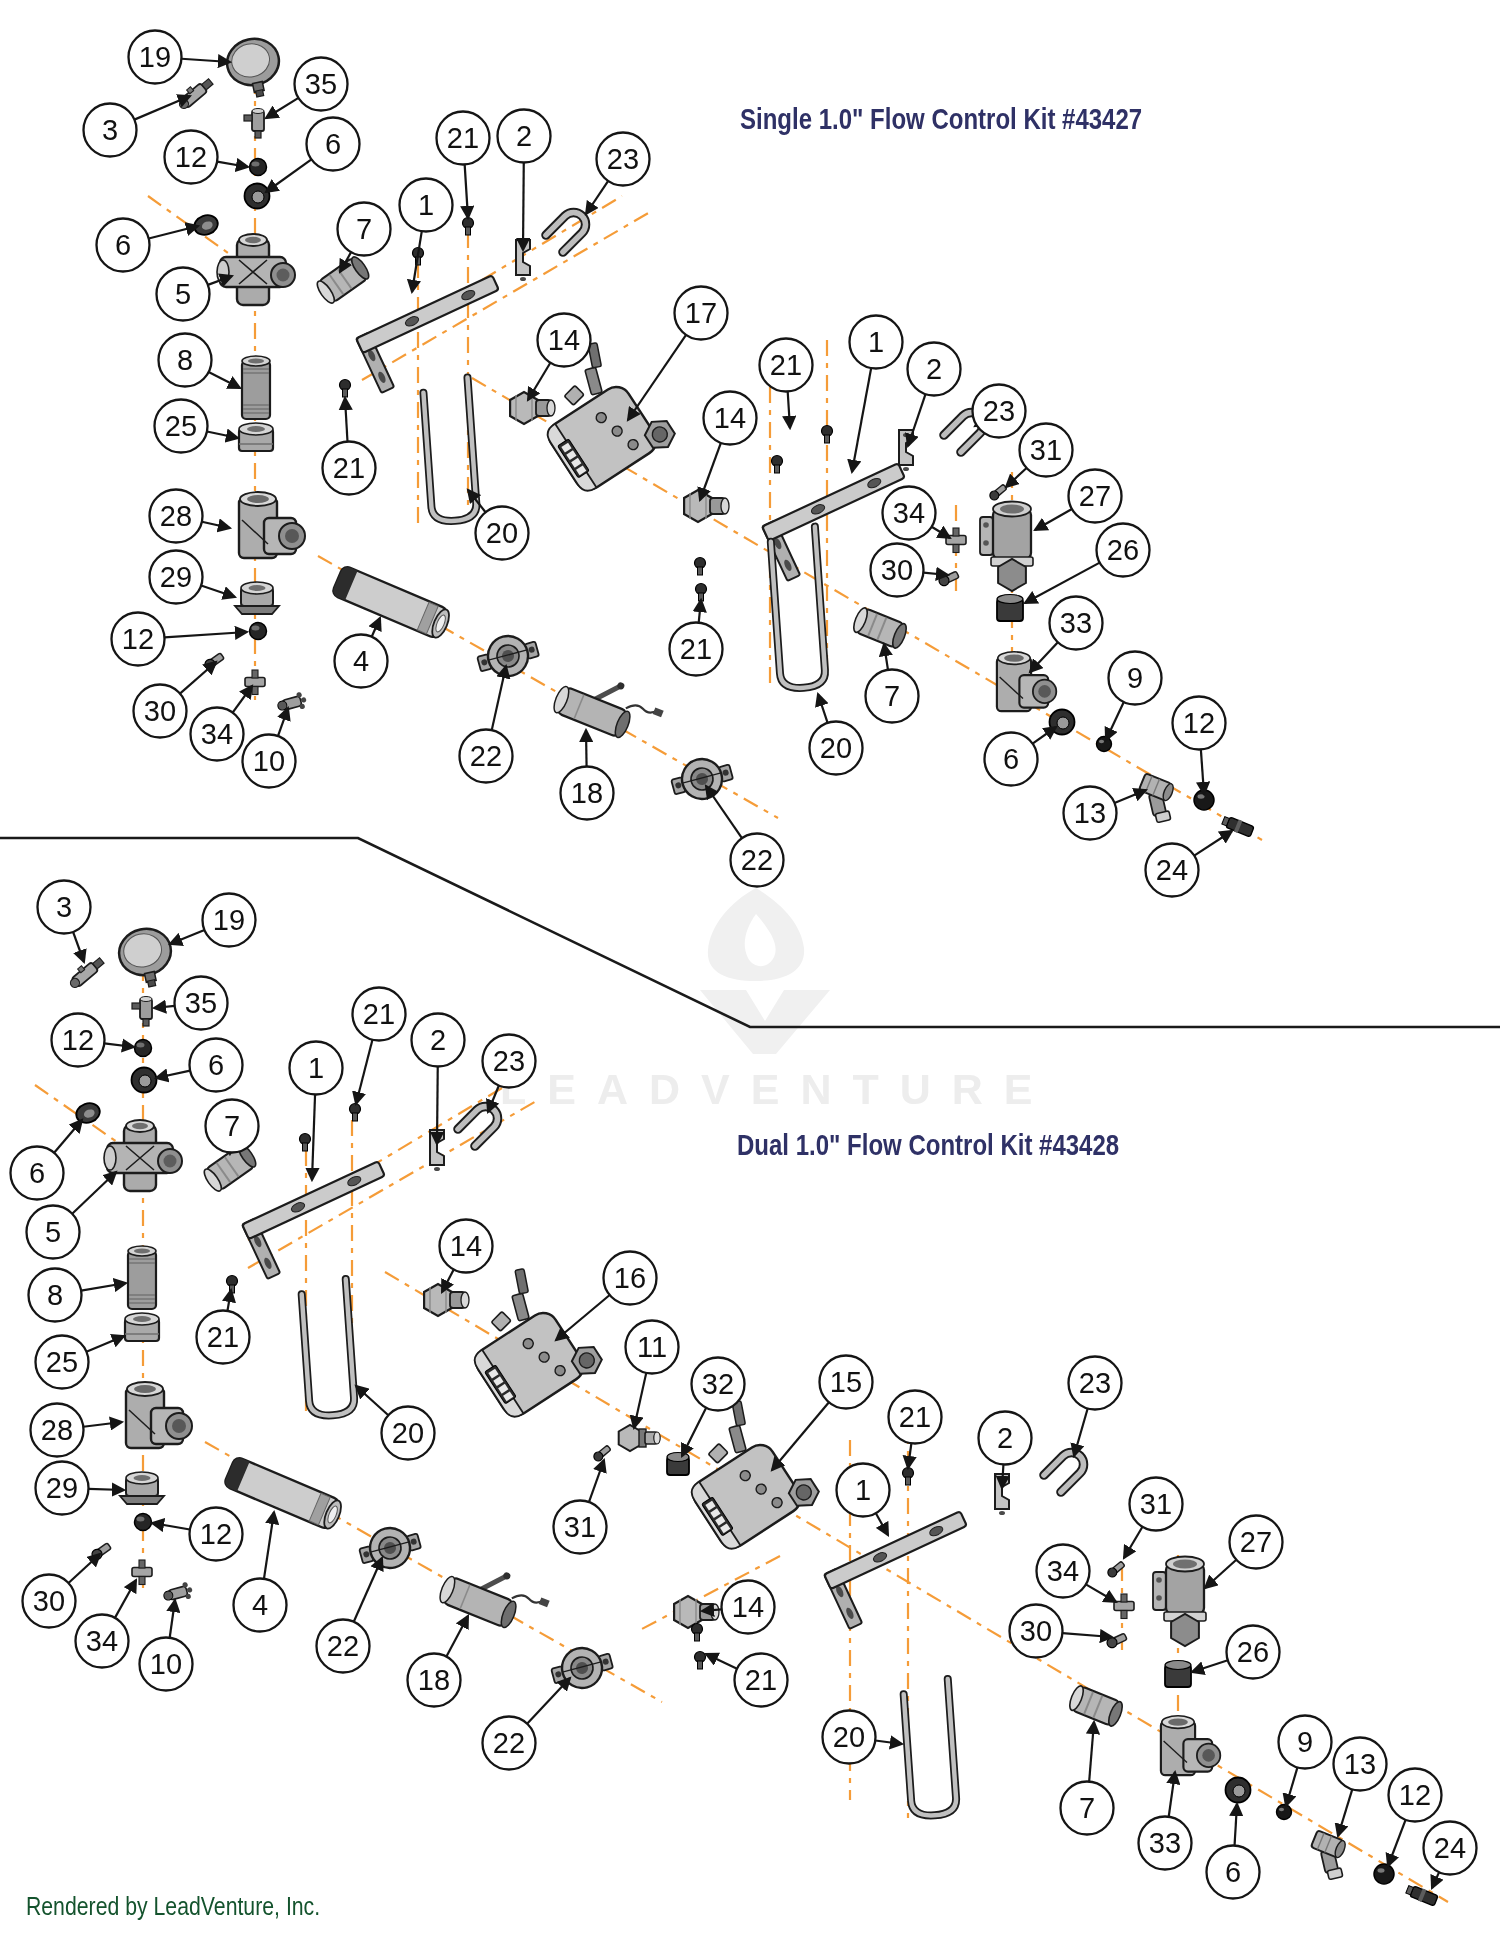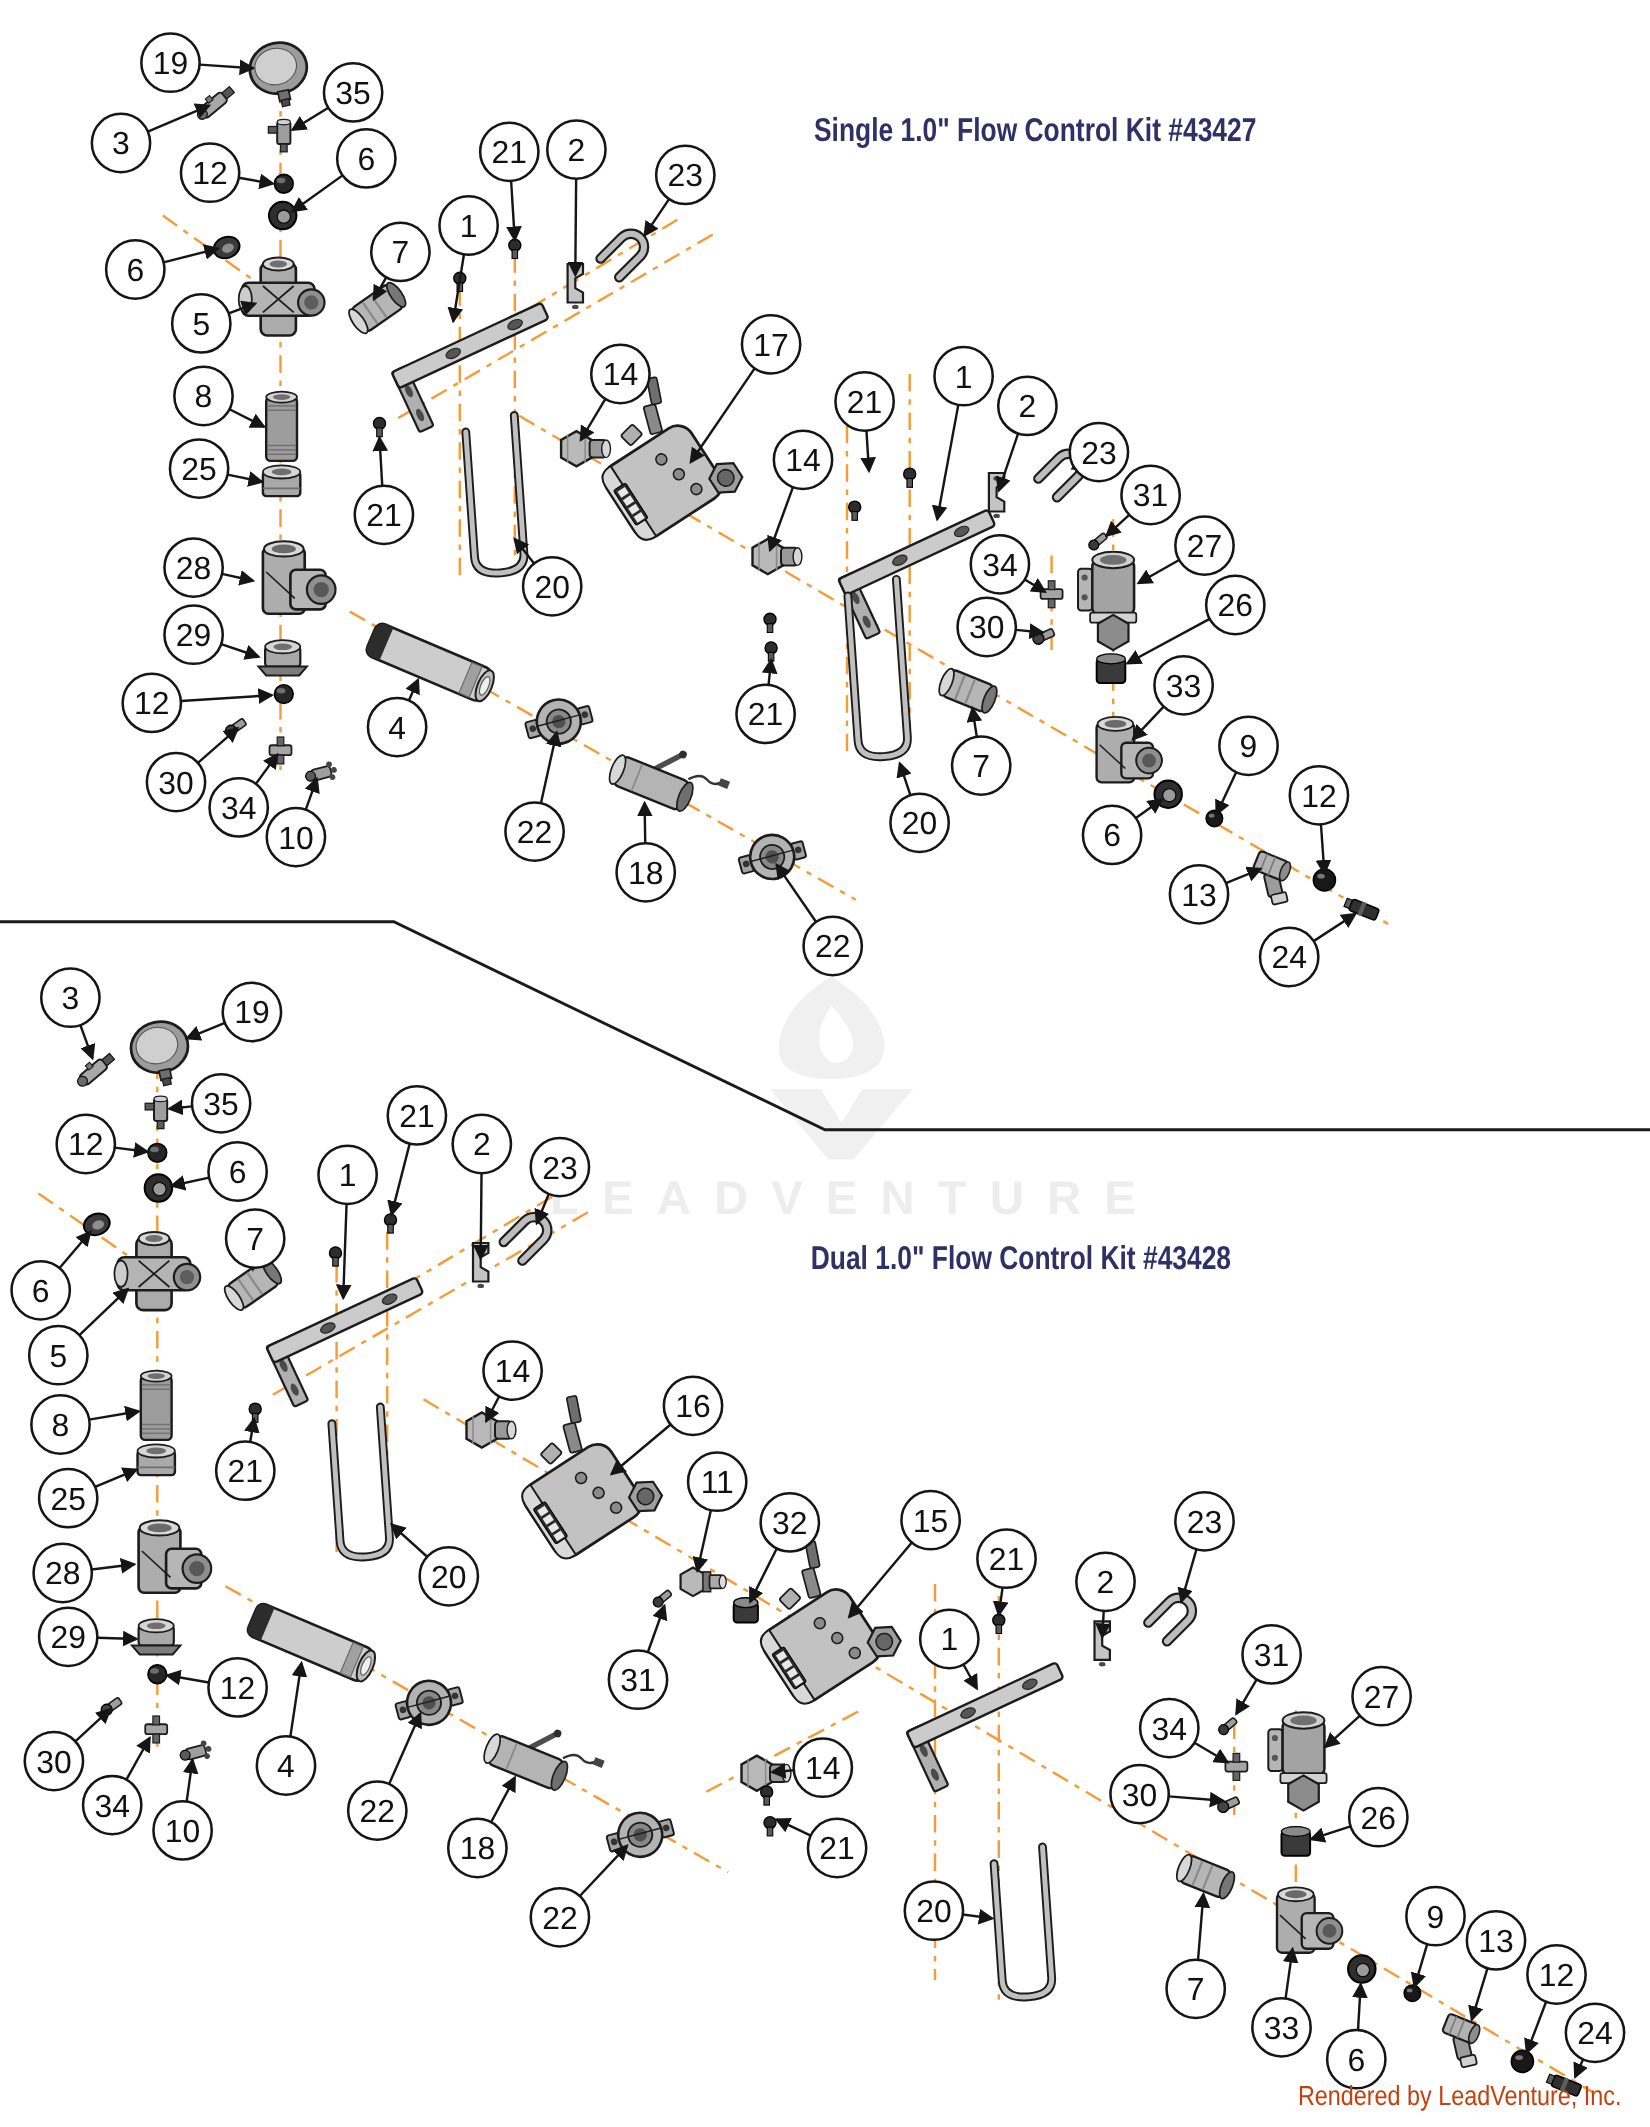--- a/index.html
+++ b/index.html
@@ -3,21 +3,21 @@
 <meta charset="utf-8">
 <style>
   html,body{margin:0;padding:0;background:#ffffff;}
   .page{position:relative;width:1500px;height:1934px;background:#ffffff;overflow:hidden;
         font-family:"Liberation Sans",sans-serif;}
   svg{position:absolute;left:0;top:0;}
   .kit-title{position:absolute;color:#2f3166;font-weight:bold;font-size:30px;white-space:nowrap;}
   .kit-title span{display:inline-block;transform:scaleX(0.8);transform-origin:left top;}
   .t-single{left:740px;top:102px;}
   .t-dual{left:737px;top:1128px;}
-  .footer{position:absolute;left:0;right:0;top:1892px;text-align:right;font-size:25px;color:#c2410c;}
+  .footer{position:absolute;left:0;right:0;top:1892px;text-align:left;font-size:25px;color:#14532d;}
   .footer span{display:inline-block;transform:scaleX(0.85);transform-origin:center top;}
 </style>
 </head>
 <body>
 
 <div class="page">
 
   <svg id="diagram" width="1500" height="1934" viewBox="0 0 1500 1934">
     <defs>
       <marker id="arrowhead" viewBox="0 0 10 10" refX="8.5" refY="5" markerWidth="6.5" markerHeight="6.5" orient="auto-start-reverse">

